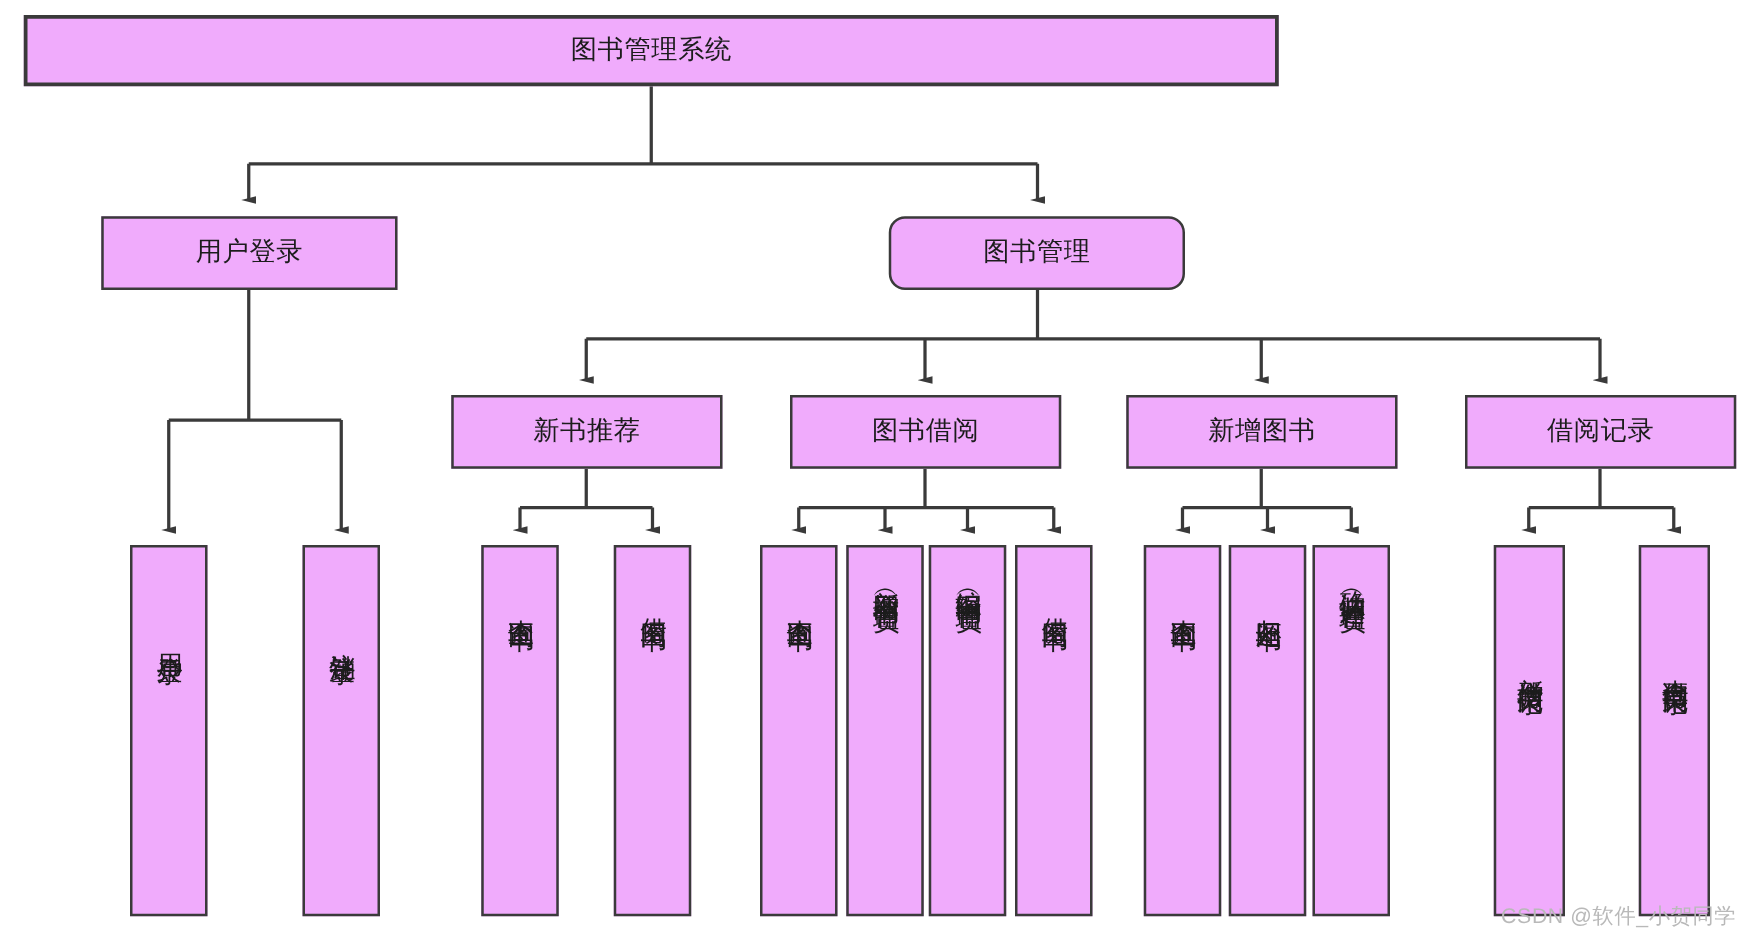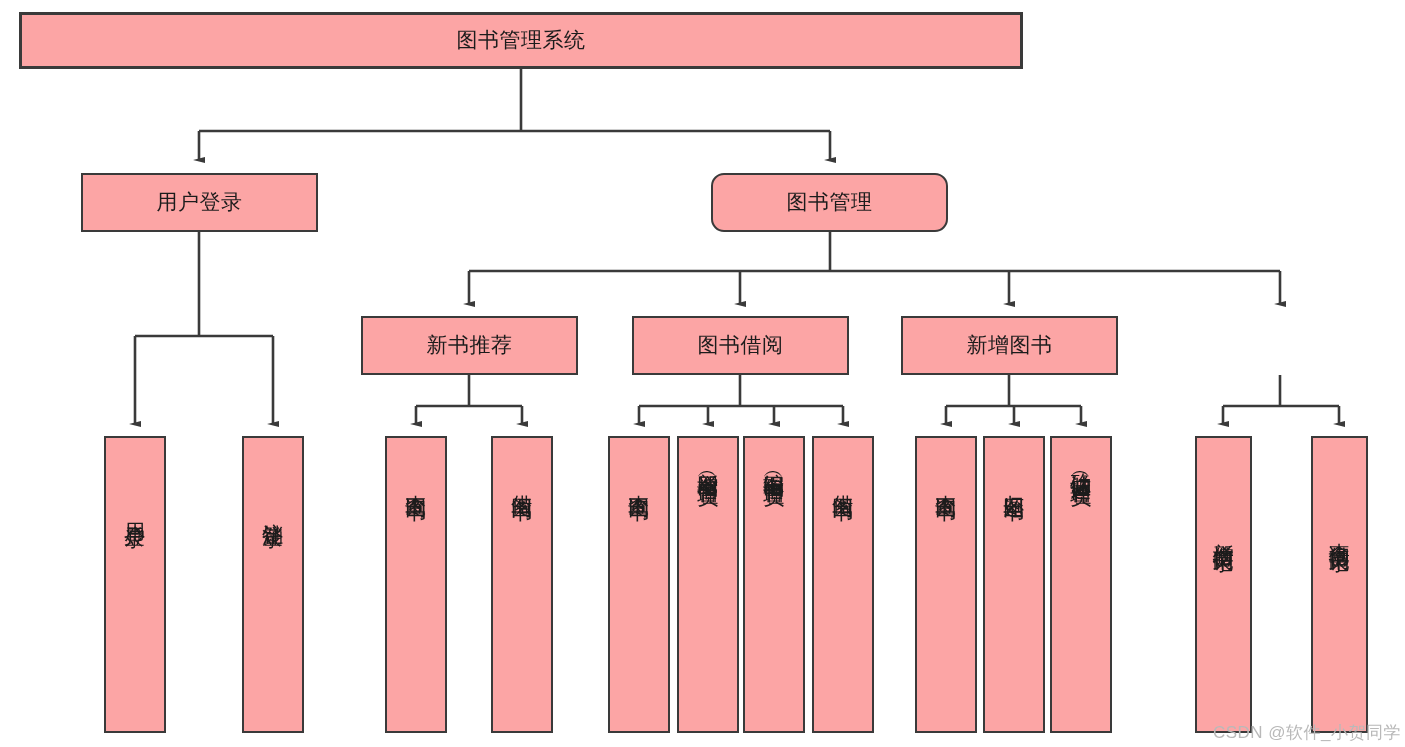--- a/index.html
+++ b/index.html
@@ -22,21 +22,21 @@
     position: absolute;
     left: 0;
     top: 0;
     width: 1405px;
     height: 747px;
     pointer-events: none;
   }
   .node {
     position: absolute;
     box-sizing: border-box;
-    background: #fca5a5;
+    background: #f0abfc;
     border: 2.5px solid #3a3a3a;
     display: flex;
     align-items: center;
     justify-content: center;
     overflow: hidden;
   }
   .node.root {
     border-width: 3px;
   }
   .node .label {
@@ -67,21 +67,21 @@
     margin-top: 78px;
   }
   .node.vertical.tall .label {
     margin-top: 8px;
   }
   .node.vertical.midlow .label {
     margin-top: 30px;
   }
   #watermark {
     position: absolute;
-    right: 4px;
+    right: 16px;
     bottom: 3px;
     font-size: 17px;
     color: #b9b9b9;
     letter-spacing: 0.5px;
     white-space: nowrap;
     text-align: right;
   }
 </style>
 </head>
 <body>
@@ -151,20 +151,23 @@
 
   <div class="node" style="left:361px; top:316px; width:217px; height:59px;justify-content:center;">
     <span class="label">新书推荐</span>
   </div>
   <div class="node" style="left:632px; top:316px; width:217px; height:59px;">
     <span class="label">图书借阅</span>
   </div>
   <div class="node" style="left:901px; top:316px; width:217px; height:59px;">
     <span class="label">新增图书</span>
   </div>
+  <div class="node" style="left:1172px; top:316px; width:217px; height:59px;">
+    <span class="label">借阅记录</span>
+  </div>
 
   <div class="node vertical mid" style="left:104px; top:436px; width:62px; height:297px;">
     <span class="label">用户登录</span>
   </div>
   <div class="node vertical mid" style="left:242px; top:436px; width:62px; height:297px;">
     <span class="label">注销登录</span>
   </div>
 
   <div class="node vertical midlow" style="left:385px; top:436px; width:62px; height:297px;">
     <span class="label">查询图书</span>

